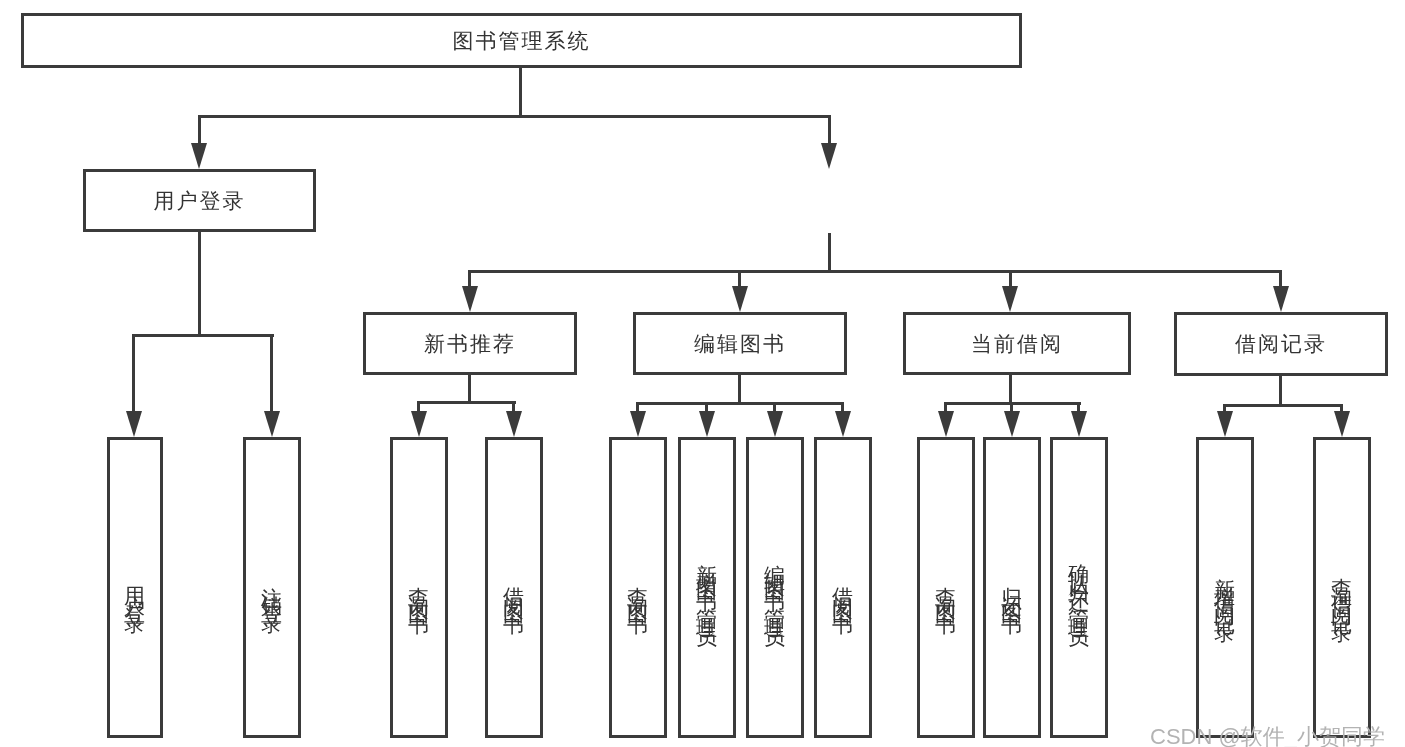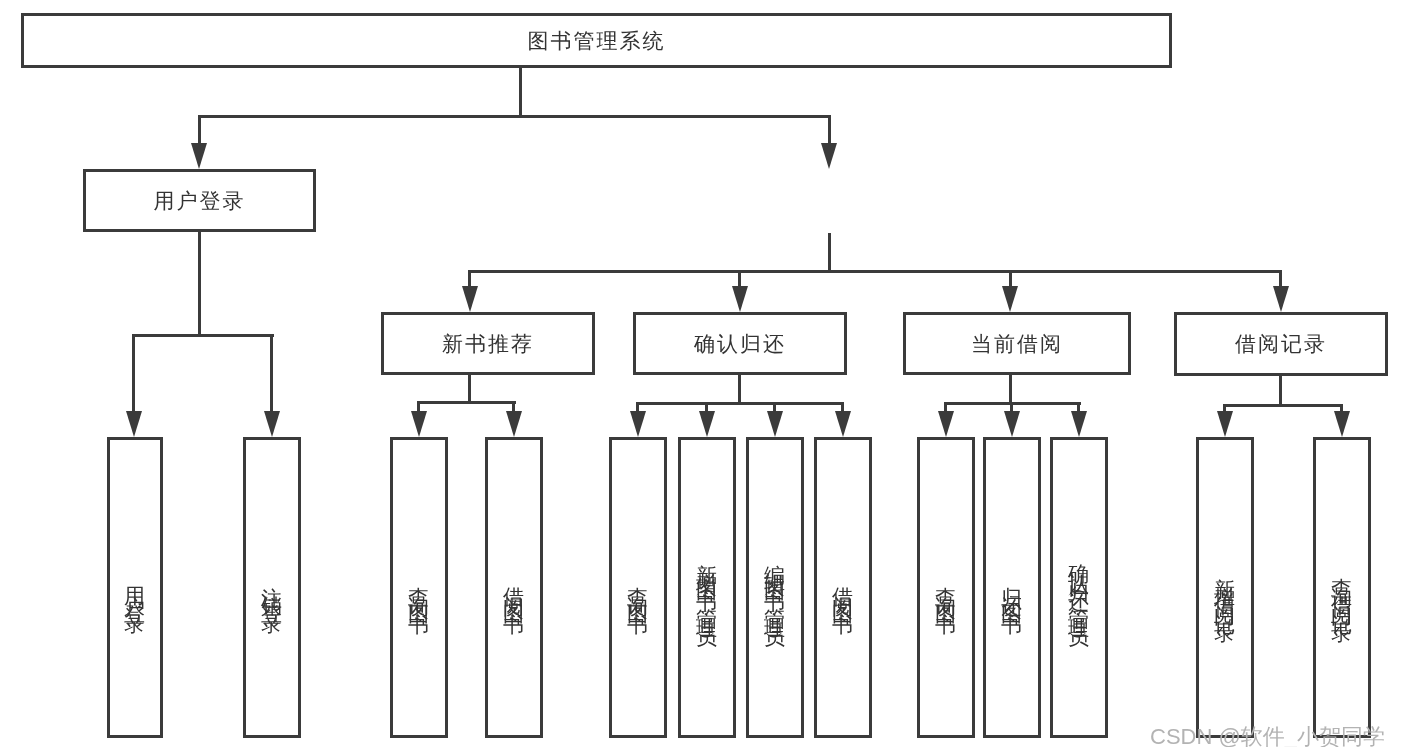--- a/index.html
+++ b/index.html
@@ -57,21 +57,21 @@
     white-space: nowrap;
     z-index: 5;
     margin-top: 8px;
   }
 </style>
 </head>
 <body>
 
 <div class="canvas">
 
-  <div class="box h" style="left:21px;top:13px;width:1151px;height:55px">
+  <div class="box h" style="left:21px;top:13px;width:1001px;height:55px">
     <span>图书管理系统</span>
   </div>
 
   <div class="vl" style="left:519px;top:68px;height:50px"></div>
   <div class="hl" style="left:198px;top:115px;width:633px"></div>
   <div class="vl" style="left:198px;top:115px;height:31px"></div>
   <div class="ah" style="left:191px;top:143px"></div>
   <div class="vl" style="left:828px;top:115px;height:31px"></div>
   <div class="ah" style="left:821px;top:143px"></div>
 
@@ -90,25 +90,25 @@
   <div class="hl" style="left:468px;top:270px;width:814px"></div>
   <div class="vl" style="left:468px;top:270px;height:18px"></div>
   <div class="ah" style="left:462px;top:286px"></div>
   <div class="vl" style="left:738px;top:270px;height:18px"></div>
   <div class="ah" style="left:732px;top:286px"></div>
   <div class="vl" style="left:1009px;top:270px;height:18px"></div>
   <div class="ah" style="left:1002px;top:286px"></div>
   <div class="vl" style="left:1279px;top:270px;height:18px"></div>
   <div class="ah" style="left:1273px;top:286px"></div>
 
-  <div class="box h" style="left:381px;top:312px;width:214px;height:63px">
+  <div class="box h" style="left:363px;top:312px;width:214px;height:63px">
     <span>新书推荐</span>
   </div>
   <div class="box h" style="left:633px;top:312px;width:214px;height:63px">
-    <span>确认归还</span>
+    <span>编辑图书</span>
   </div>
   <div class="box h" style="left:903px;top:312px;width:228px;height:63px">
     <span>当前借阅</span>
   </div>
   <div class="box h" style="left:1174px;top:312px;width:214px;height:64px">
     <span>借阅记录</span>
   </div>
 
   <div class="vl" style="left:468px;top:375px;height:29px"></div>
   <div class="hl" style="left:417px;top:401px;width:99px"></div>

